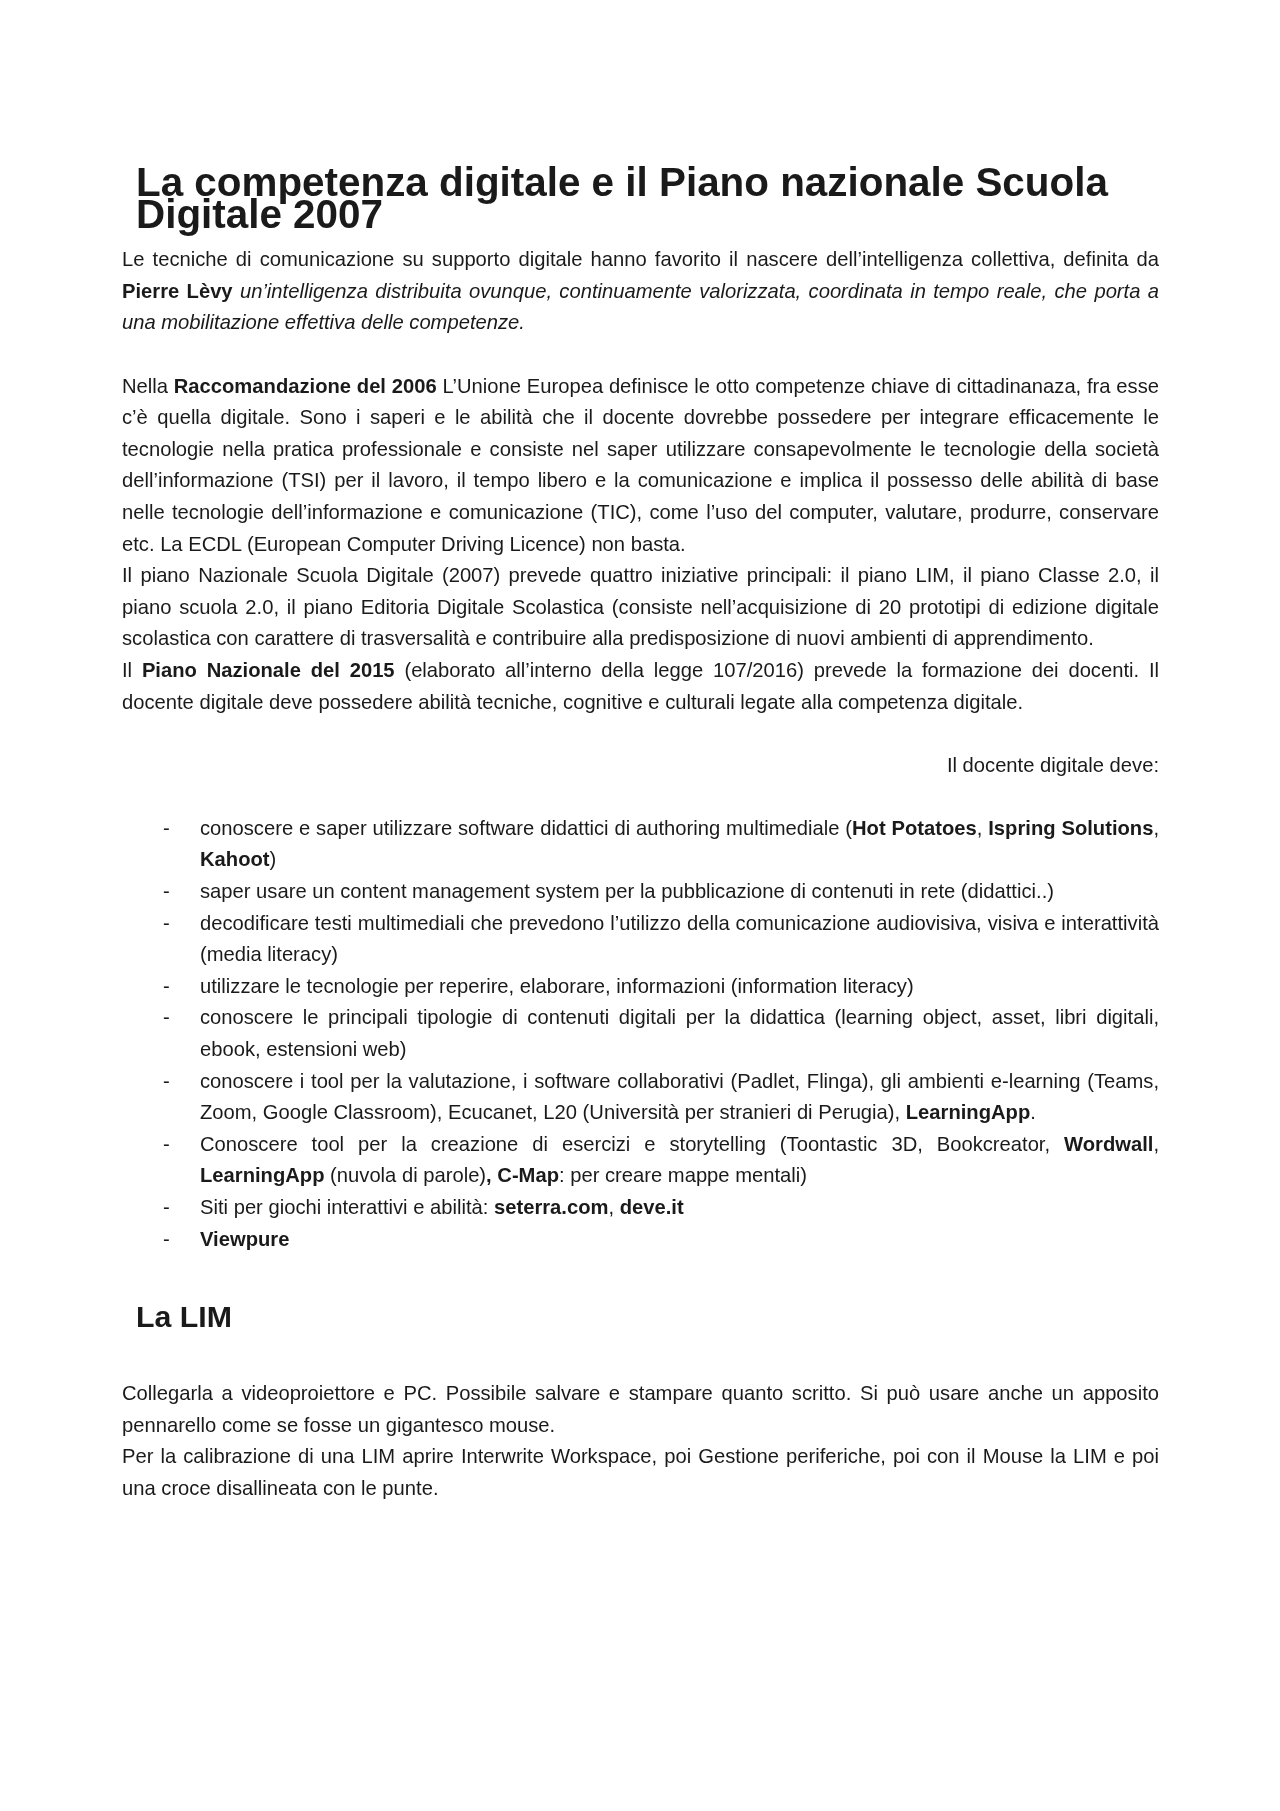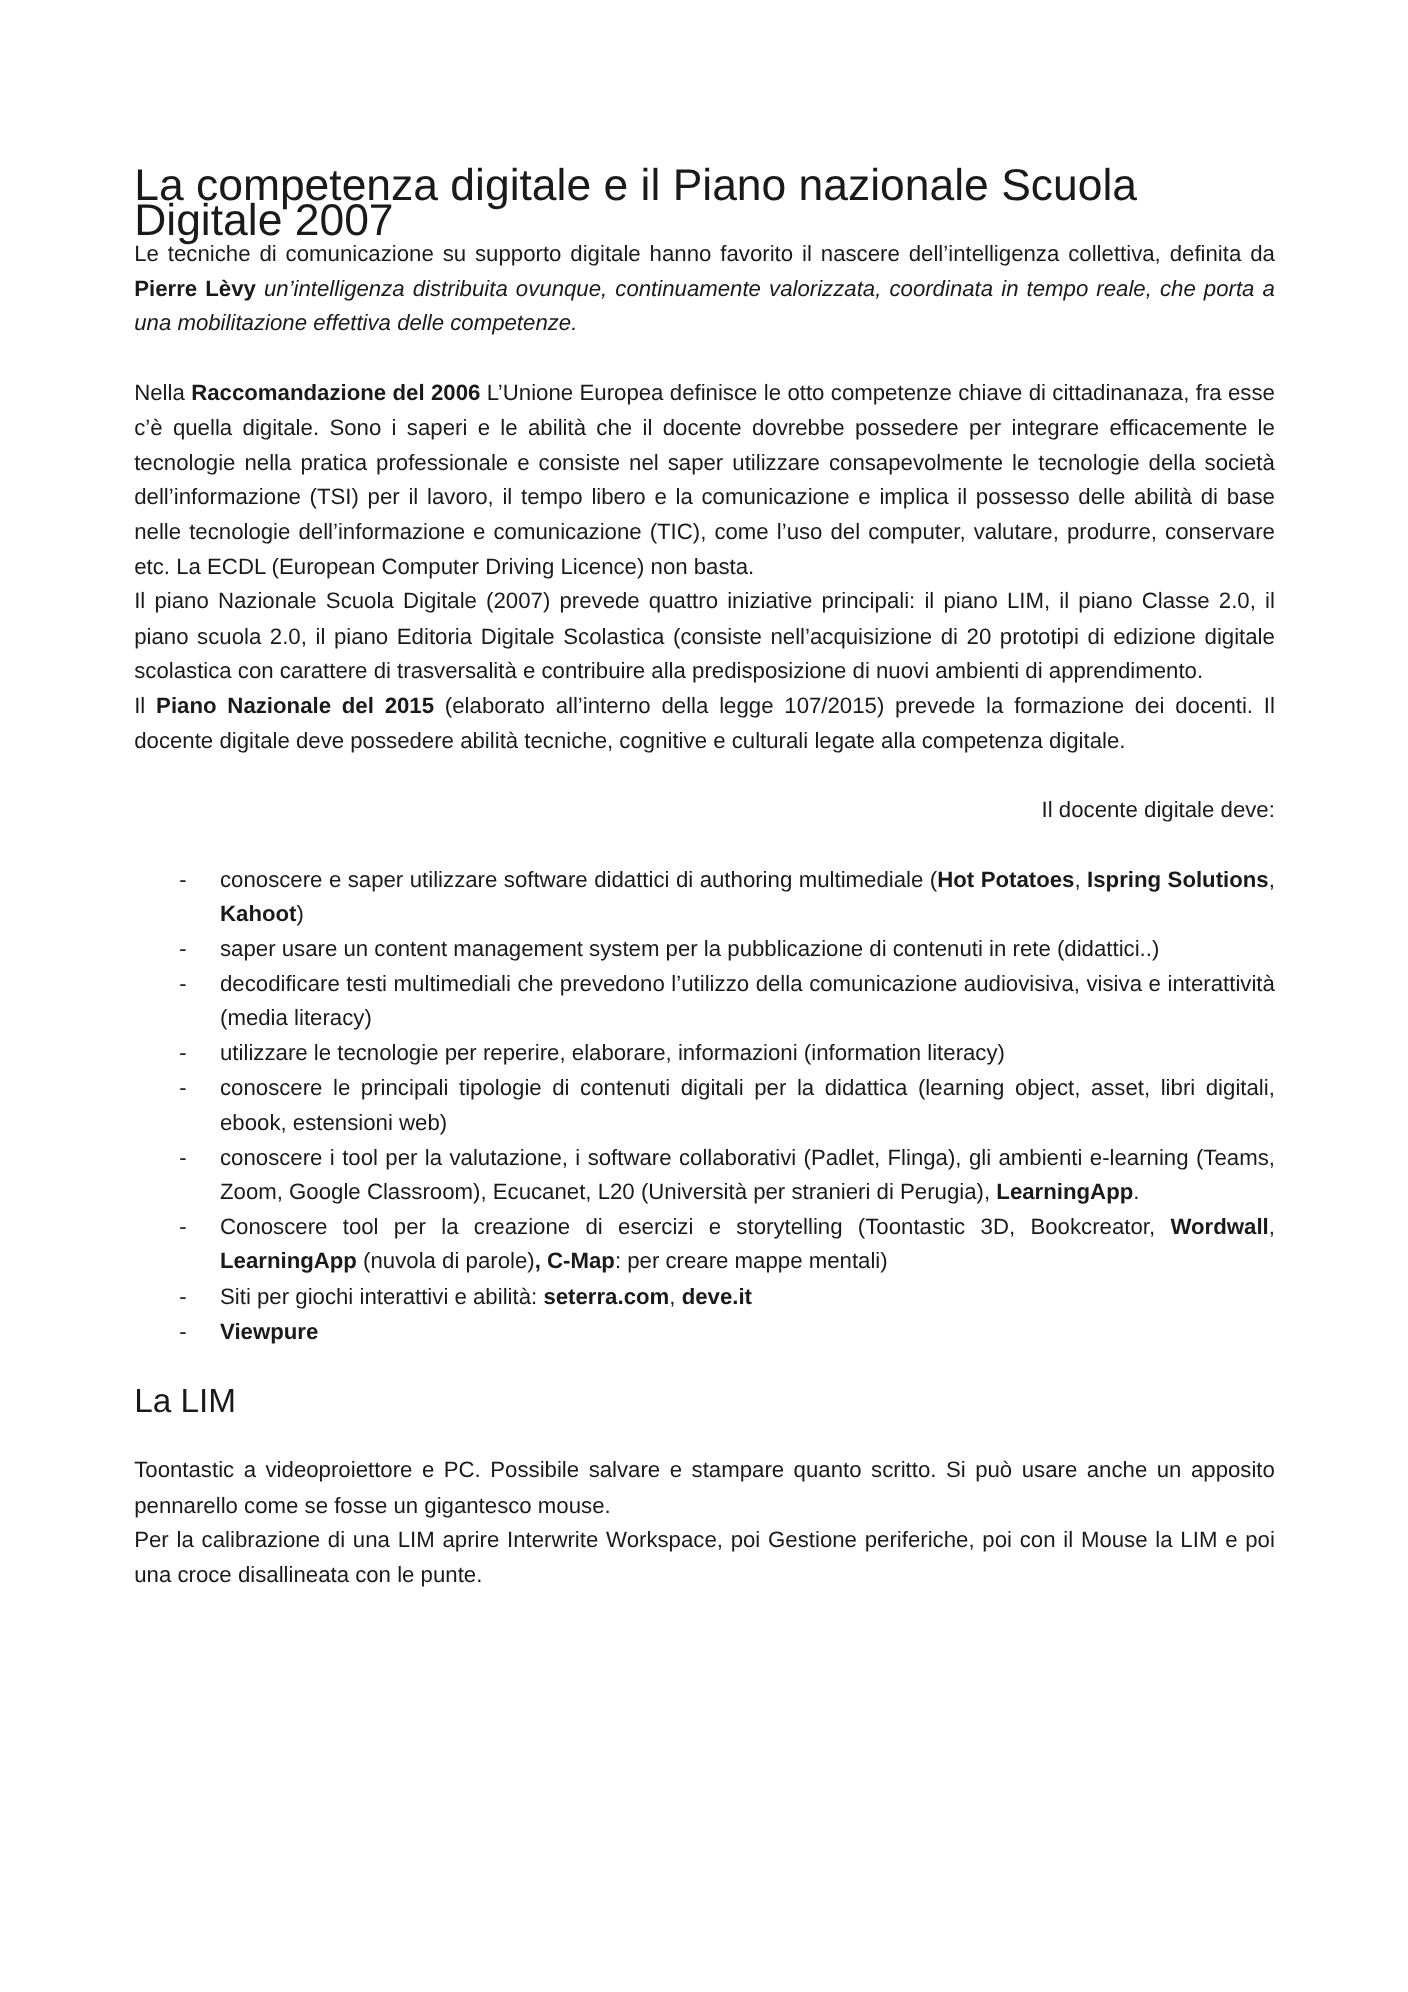--- a/index.html
+++ b/index.html
@@ -17,22 +17,22 @@
   }
   .page {
     position: absolute;
     left: 122px;
     top: 153px;
     width: 1037px;
     font-size: 20.2px;
     line-height: 31.6px;
   }
   .title, .section-title {
-    font-weight: normal;
-    margin: 0;
+    font-weight: bold;
+    margin: 14px;
     height: 31.6px;
   }
   .gap { height: 31.6px; }
   p {
     margin: 0;
     text-align: justify;
   }
   p.nojust { text-align: right; }
   .b { font-weight: bold; }
   .i { font-style: italic; }
@@ -60,21 +60,21 @@
   <h1 class="title">La competenza digitale e il Piano nazionale Scuola Digitale 2007</h1>
   <div class="gap"></div>
 
   <p><span>Le tecniche di comunicazione su supporto digitale hanno favorito il nascere dell’intelligenza collettiva, definita da </span><span class="b">Pierre Lèvy</span><span class="i"> un’intelligenza distribuita ovunque, continuamente valorizzata, coordinata in tempo reale, che porta a una mobilitazione effettiva delle competenze.</span></p>
   <div class="gap"></div>
 
   <p><span>Nella </span><span class="b">Raccomandazione del 2006</span><span> L’Unione Europea definisce le otto competenze chiave di cittadinanaza, fra esse c’è quella digitale. Sono i saperi e le abilità che il docente dovrebbe possedere per integrare efficacemente le tecnologie nella pratica professionale e consiste nel saper utilizzare consapevolmente le tecnologie della società dell’informazione (TSI) per il lavoro, il tempo libero e la comunicazione e implica il possesso delle abilità di base nelle tecnologie dell’informazione e comunicazione (TIC), come l’uso del computer, valutare, produrre, conservare etc. La ECDL (European Computer Driving Licence) non basta.</span></p>
 
   <p><span>Il piano Nazionale Scuola Digitale (2007) prevede quattro iniziative principali: il piano LIM, il piano Classe 2.0, il piano scuola 2.0, il piano Editoria Digitale Scolastica (consiste nell’acquisizione di 20 prototipi di edizione digitale scolastica con carattere di trasversalità e contribuire alla predisposizione di nuovi ambienti di apprendimento.</span></p>
 
-  <p><span>Il </span><span class="b">Piano Nazionale del 2015</span><span> (elaborato all’interno della legge 107/2015) prevede la formazione dei docenti. Il docente digitale deve possedere abilità tecniche, cognitive e culturali legate alla competenza digitale.</span></p>
+  <p><span>Il </span><span class="b">Piano Nazionale del 2015</span><span> (elaborato all’interno della legge 107/2016) prevede la formazione dei docenti. Il docente digitale deve possedere abilità tecniche, cognitive e culturali legate alla competenza digitale.</span></p>
   <div class="gap"></div>
 
   <p class="nojust">Il docente digitale deve:</p>
   <div class="gap"></div>
 
   <ul class="dash-list">
     <li><span class="dash">-</span><span>conoscere  e saper utilizzare software didattici di authoring multimediale (</span><span class="b">Hot Potatoes</span><span>, </span><span class="b">Ispring Solutions</span><span>, </span><span class="b">Kahoot</span><span>)</span></li>
 
     <li><span class="dash">-</span><span>saper usare un content management system per la pubblicazione di contenuti in rete (didattici..)</span></li>
 
@@ -90,16 +90,16 @@
 
     <li><span class="dash">-</span><span>Siti per giochi interattivi e abilità: </span><span class="b">seterra.com</span><span>, </span><span class="b">deve.it</span></li>
 
     <li><span class="dash">-</span><span class="b">Viewpure</span></li>
   </ul>
   <div class="gap"></div>
 
   <h2 class="section-title">La LIM</h2>
   <div class="gap"></div>
 
-  <p>Toontastic a videoproiettore e PC. Possibile salvare e stampare quanto scritto. Si può usare anche un apposito pennarello come se fosse un gigantesco mouse.</p>
+  <p>Collegarla a videoproiettore e PC. Possibile salvare e stampare quanto scritto. Si può usare anche un apposito pennarello come se fosse un gigantesco mouse.</p>
   <p>Per la calibrazione di una LIM aprire Interwrite Workspace, poi Gestione periferiche, poi con il Mouse la LIM e poi una croce disallineata con le punte.</p>
 
 </div>
 
 </body></html>

